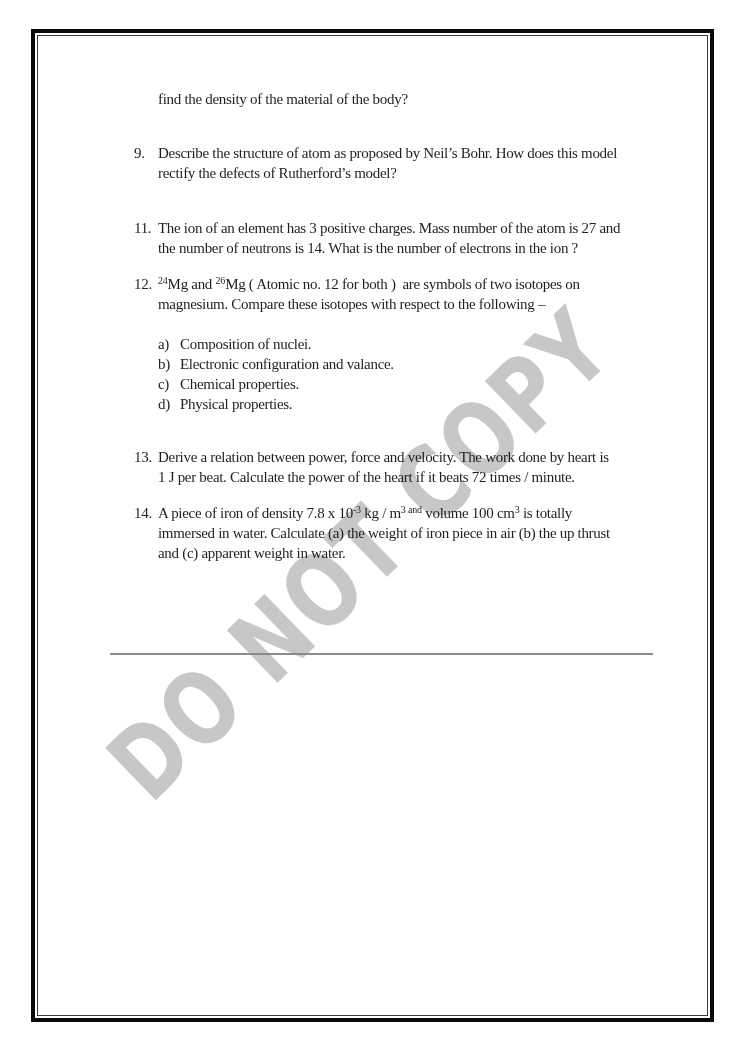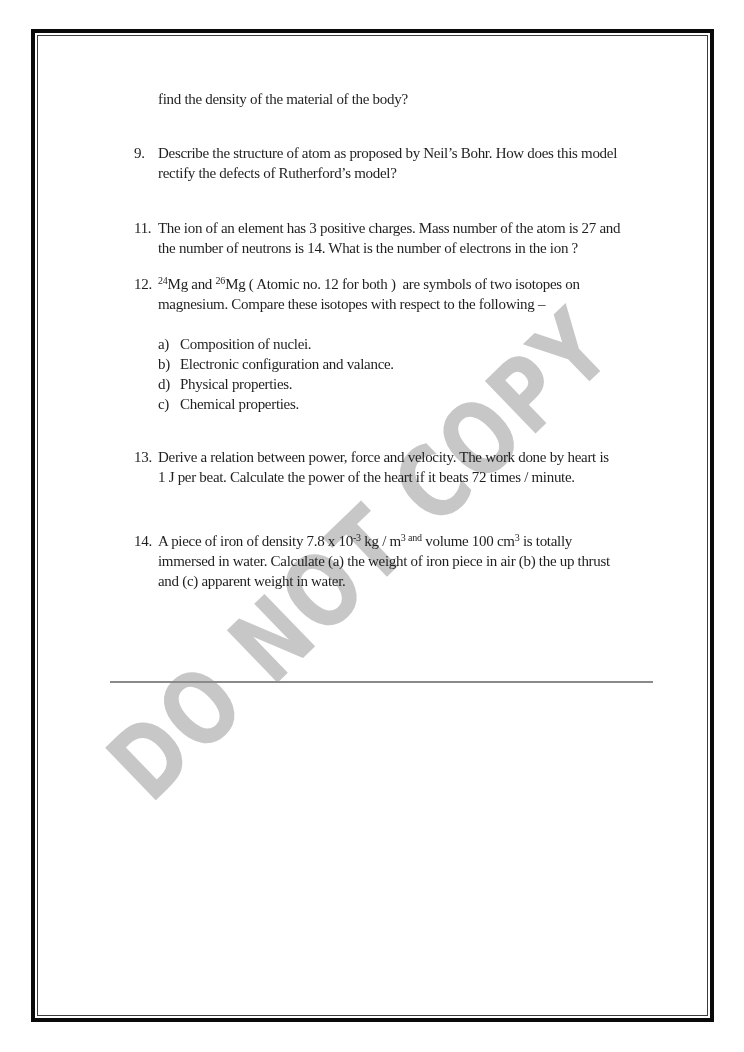--- a/index.html
+++ b/index.html
@@ -61,21 +61,21 @@
   }
   .sublist { padding-left: 24px; }
   .li { height: 20px; line-height: 20px; white-space: pre; }
   .li .marker { display: inline-block; width: 22px; }
   .m-q9  { margin-top: 34px; }
   .m-q10 { margin-top: 56px; }
   .m-q11 { margin-top: 35px; }
   .m-q12 { margin-top: 16px; font-family: Liberation Serif, serif; }
   .m-list{ margin-top: 20px; }
   .m-q13 { margin-top: 33px; }
-  .m-q14 { margin-top: 44px; }
+  .m-q14 { margin-top: 16px; }
   .divider {
     margin-top: 90px;
     margin-left: -24px;
     width: 543px;
     border-top: 2px solid #8a8a8a;
     height: 0;
   }
 </style>
 </head>
 <body>
@@ -107,22 +107,22 @@
 
     <div class="q m-q12">
       <div class="qnum">12.</div>
       <div class="line"><span class="sup">24</span><span>Mg and </span><span class="sup">26</span><span>Mg ( Atomic no. 12 for both )  are symbols of two isotopes on</span></div>
       <div class="line">magnesium. Compare these isotopes with respect to the following –</div>
     </div>
 
     <div class="sublist m-list">
       <div class="li"><span class="marker">a)</span><span>Composition of nuclei.</span></div>
       <div class="li"><span class="marker">b)</span><span>Electronic configuration and valance.</span></div>
+      <div class="li"><span class="marker">c)</span><span>Chemical properties.</span></div>
       <div class="li"><span class="marker">d)</span><span>Physical properties.</span></div>
-      <div class="li"><span class="marker">c)</span><span>Chemical properties.</span></div>
     </div>
 
     <div class="q m-q13">
       <div class="qnum">13.</div>
       <div class="line">Derive a relation between power, force and velocity. The work done by heart is</div>
       <div class="line">1 J per beat. Calculate the power of the heart if it beats 72 times / minute.</div>
     </div>
 
     <div class="q m-q14">
       <div class="qnum">14.</div>

